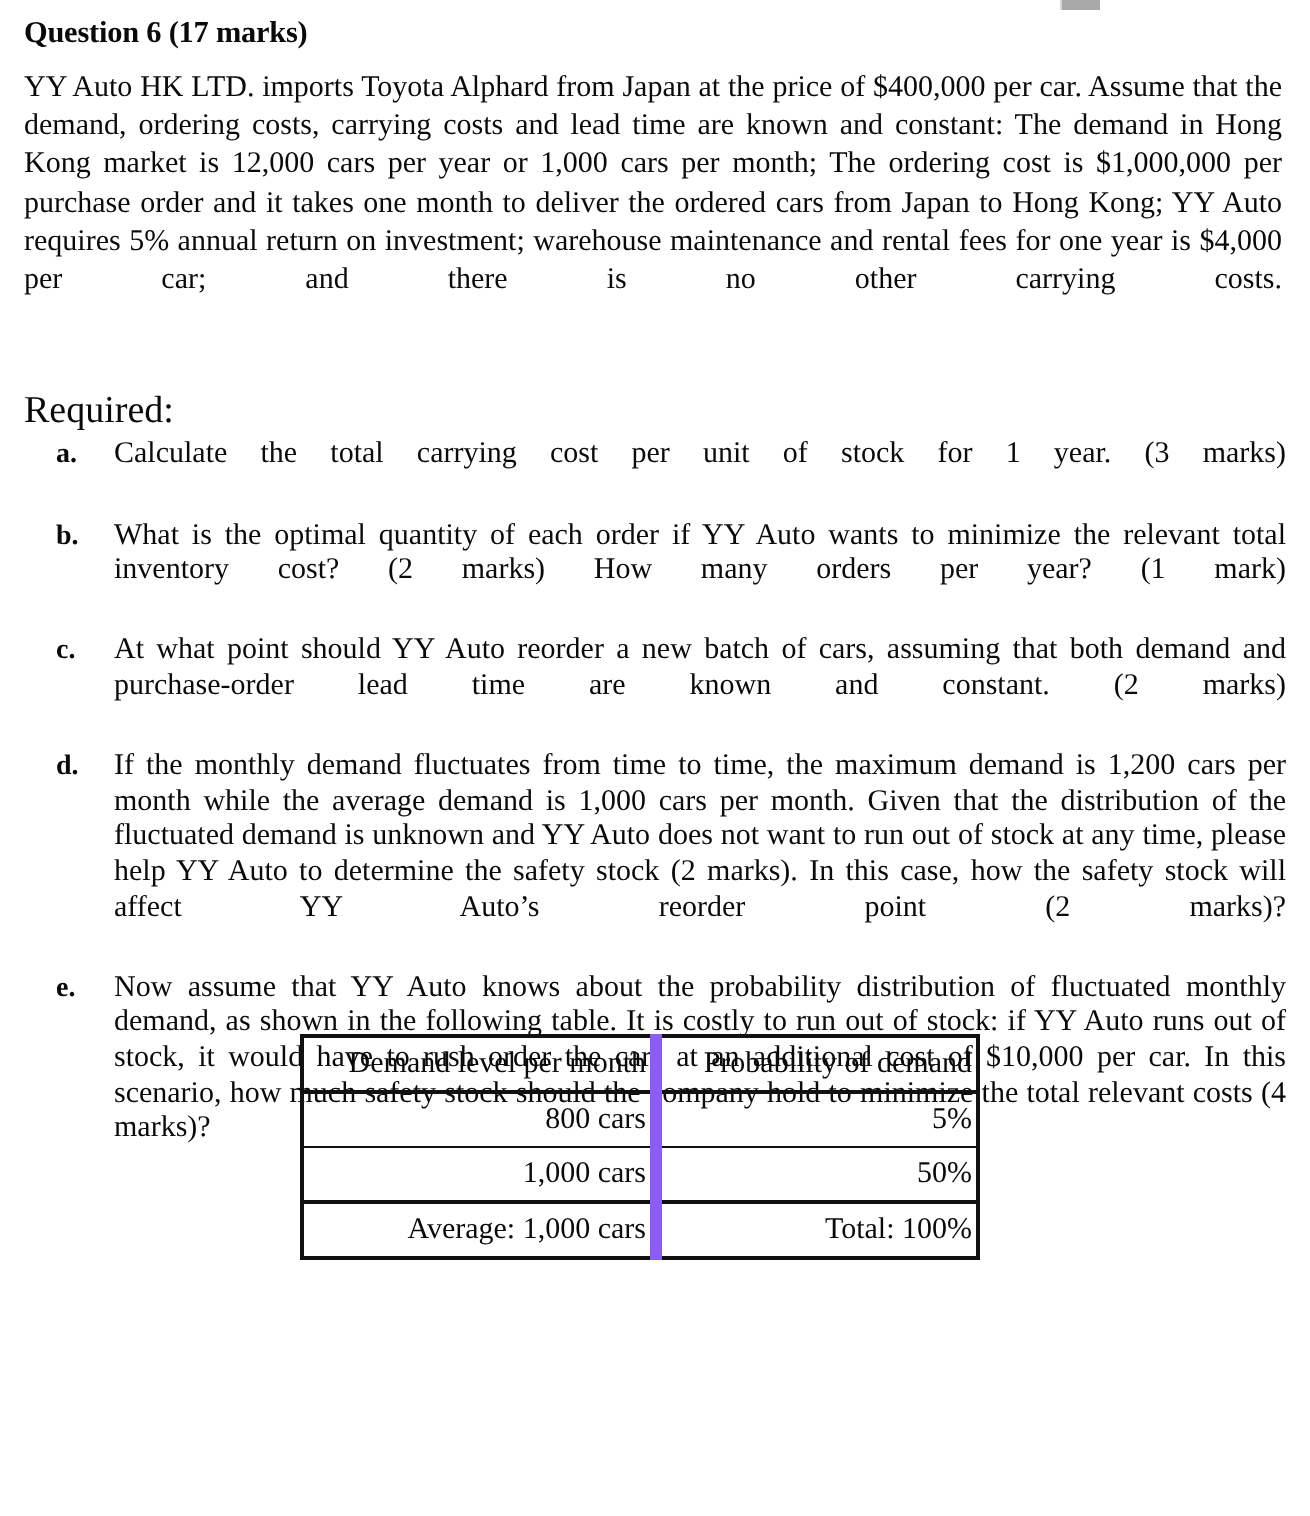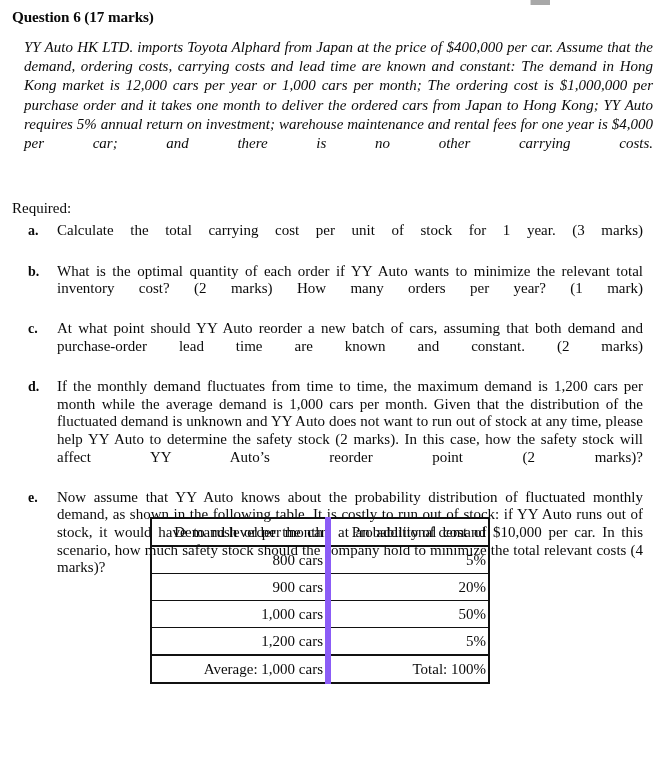--- a/index.html
+++ b/index.html
@@ -43,26 +43,25 @@
     font-weight: bold;
     line-height: 18px;
     margin: 0 0 9px 0;
     letter-spacing: -0.1px;
   }
   .intro {
     font-size: 15px;
     line-height: 19.2px;
     text-align: justify;
     text-justify: inter-word;
-    margin: 12px;
+    margin: 0;
     width: 629px;
-    font-style: italic;
   }
   .required-label {
-    font-size: 15px;
+    font-size: 19px;
     line-height: 19px;
     margin: 27px 0 4px 0;
   }
   ol.req-list {
     list-style: none;
     margin: 0;
     padding: 0;
     width: 631px;
   }
   ol.req-list > li {
@@ -184,30 +183,22 @@
       <tbody>
         <tr class="header-row">
           <td>Demand level per month</td>
           <td class="sep">Probability of demand</td>
         </tr>
         <tr>
           <td>800 cars</td>
           <td class="sep">5%</td>
         </tr>
         <tr>
-          <td>900 cars</td>
-          <td class="sep">20%</td>
-        </tr>
-        <tr>
           <td>1,000 cars</td>
           <td class="sep">50%</td>
-        </tr>
-        <tr>
-          <td>1,200 cars</td>
-          <td class="sep">5%</td>
         </tr>
         <tr class="total-row">
           <td>Average: 1,000 cars</td>
           <td class="sep">Total: 100%</td>
         </tr>
       </tbody>
     </table>
   </div>
 
 </div>

